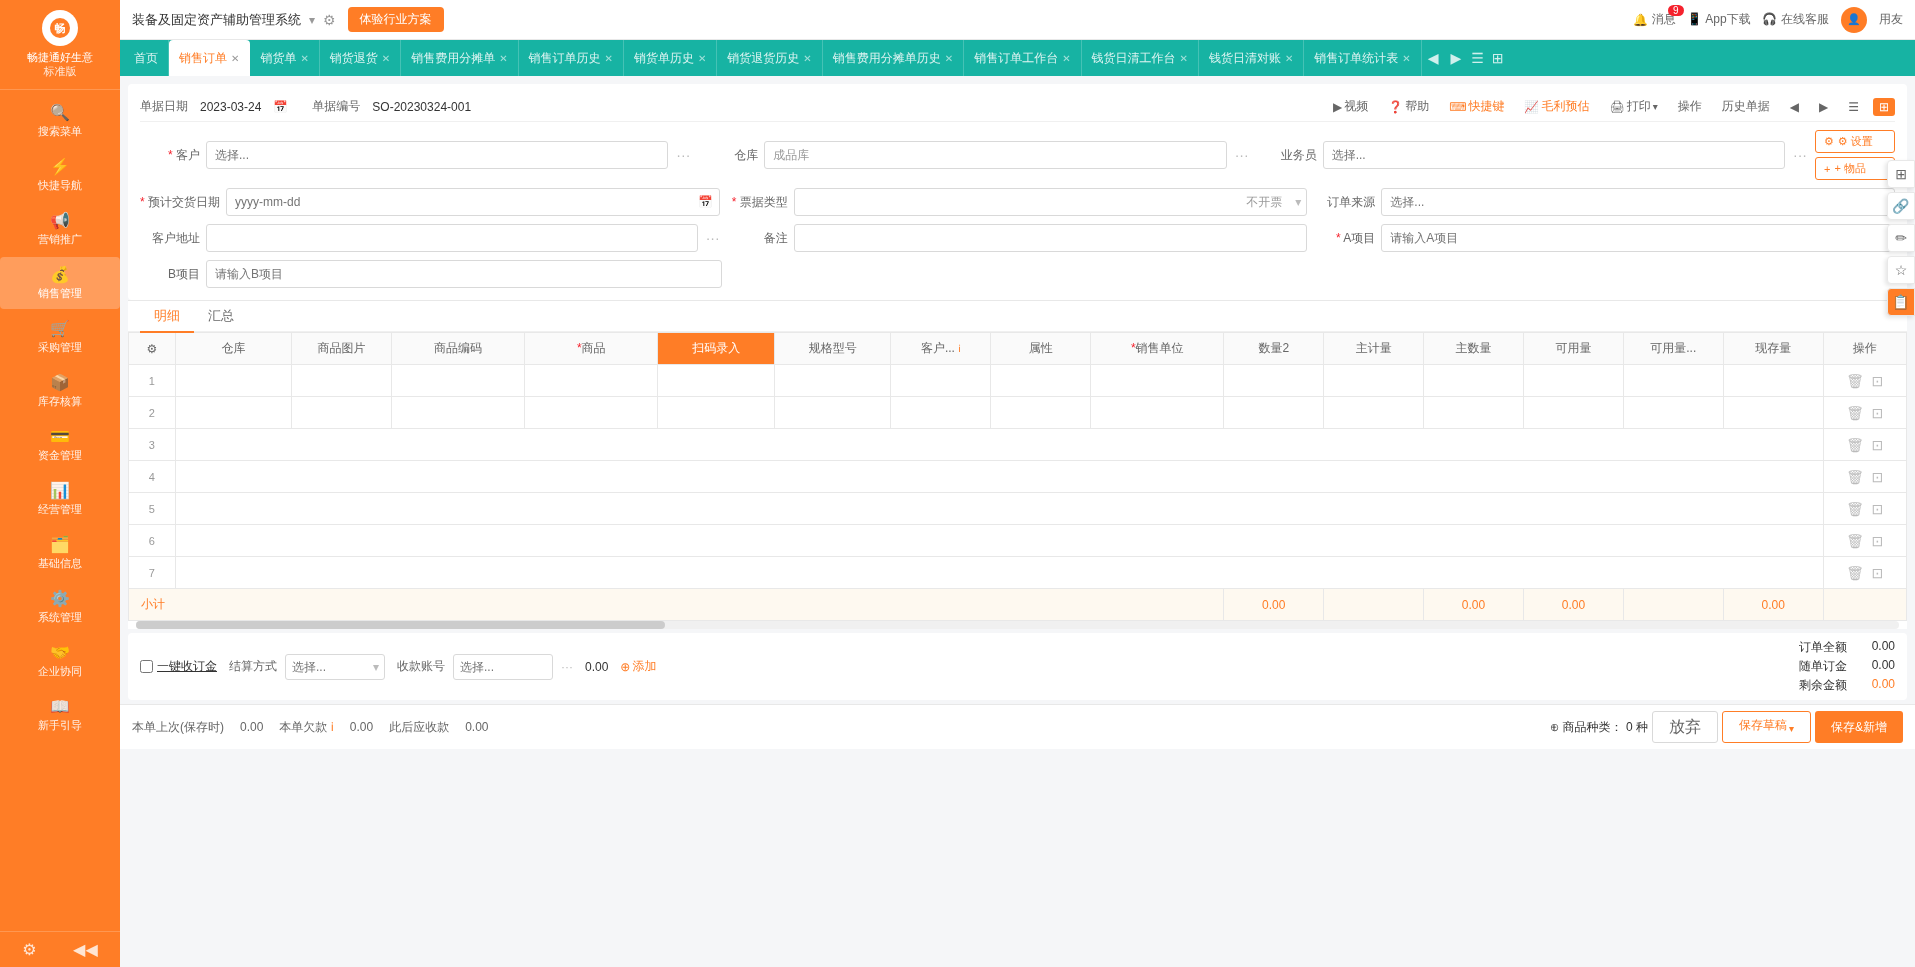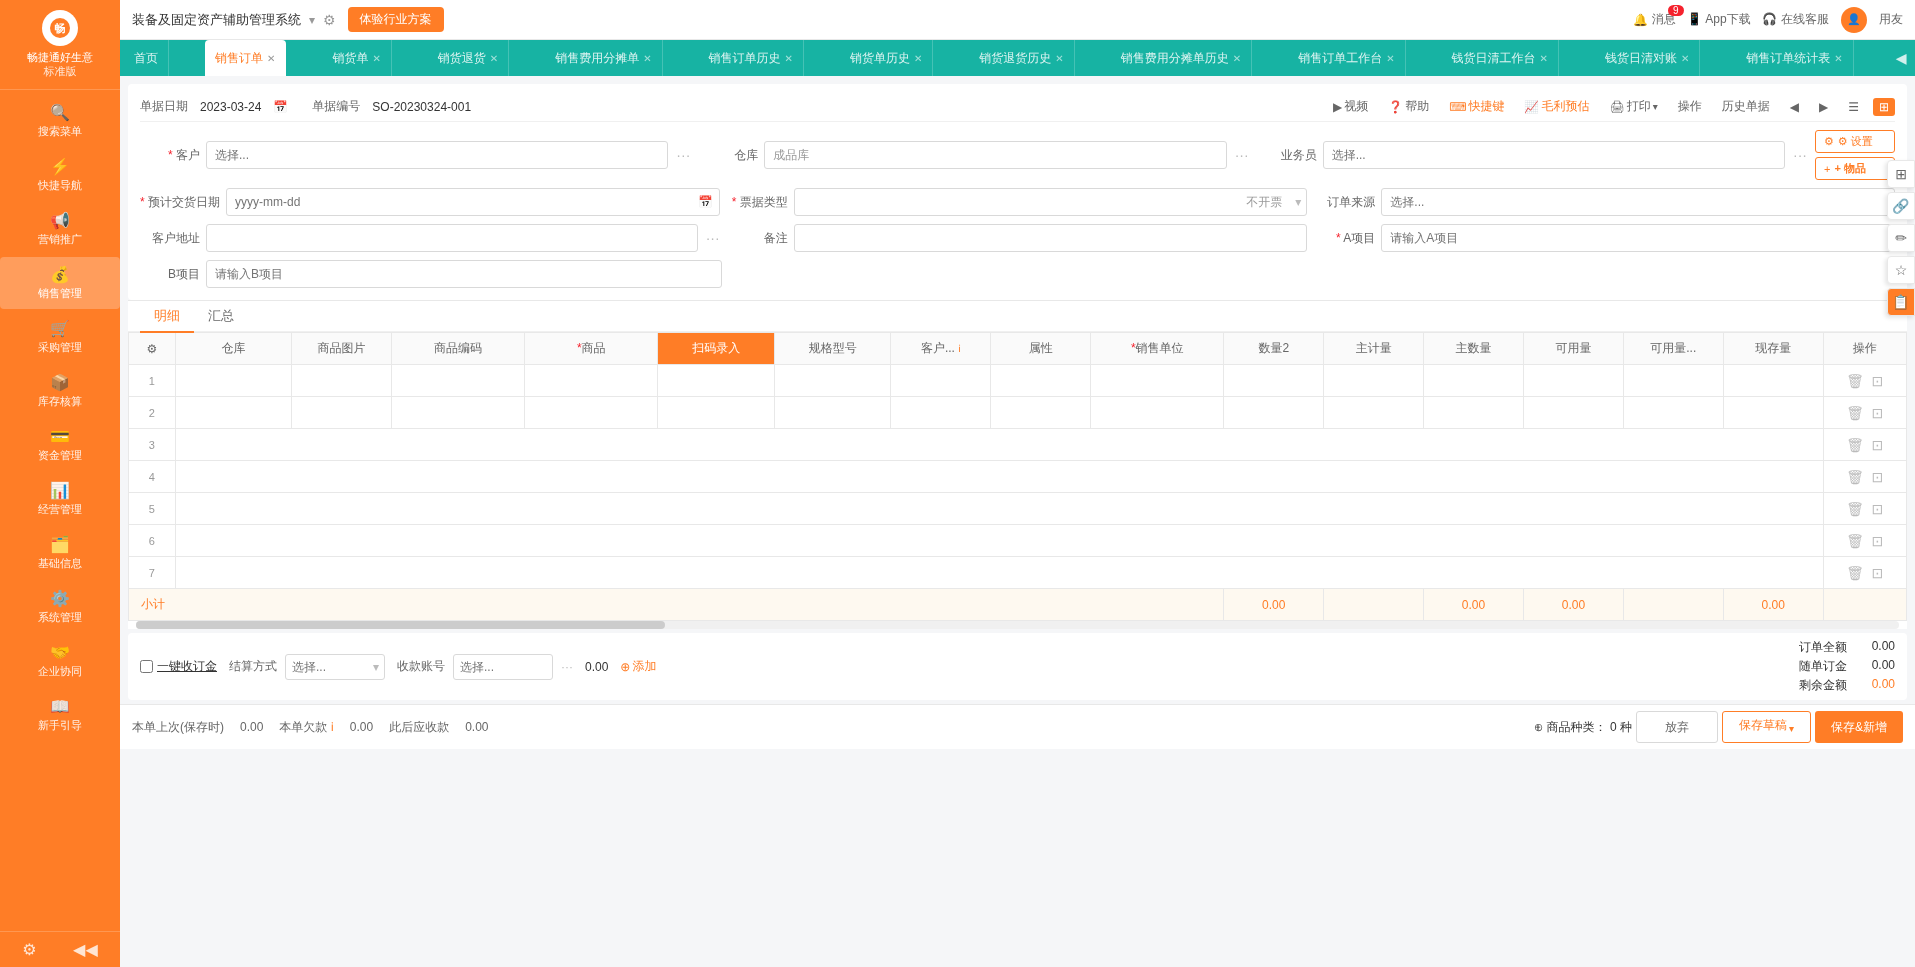--- a/index.html
+++ b/index.html
@@ -156,21 +156,20 @@
 
     
     .tabbar {
       background: #17b3a3;
       display: flex;
       align-items: center;
       height: 36px;
       padding: 0 4px;
       overflow-x: auto;
       flex-shrink: 0;
-      gap: 36px;
     }
     .tabbar::-webkit-scrollbar { display: none; }
     .tab-item {
       display: flex;
       align-items: center;
       padding: 0 10px;
       height: 36px;
       color: rgba(255,255,255,0.85);
       font-size: 12px;
       cursor: pointer;
@@ -422,26 +421,26 @@
       display: flex;
       gap: 8px;
     }
     .footer-summary-val {
       color: #333;
       min-width: 40px;
       text-align: right;
     }
     .btn-discard {
       height: 32px;
-      padding: 0 28px;
+      padding: 0 16px;
       border: 1px solid #d9d9d9;
       background: #fff;
       border-radius: 3px;
       cursor: pointer;
-      font-size: 12px;
+      font-size: 16px;
       color: #666;
     }
     .btn-save-draft {
       height: 32px;
       padding: 8px 16px;
       border: 1px solid #ff7d26;
       background: #fff;
       border-radius: 3px;
       cursor: pointer;
       font-size: 12px;
@@ -757,21 +756,21 @@
           </div>
           <span class="form-dots">···</span>
         </div>
         <div style="min-width:80px;display:flex;flex-direction:column;gap:4px;">
           <div class="form-settings-btn">
             <span>⚙</span>
             <span style="margin-left:2px;">⚙ 设置</span>
           </div>
           <div class="form-add-btn">
             <span>+</span>
-            <span style="margin-left:2px;font-weight:bold;">+ 物品</span>
+            <span style="margin-left:2px;">+ 物品</span>
           </div>
         </div>
       </div>
 
       <div class="form-row">
         <div class="form-field">
           <span class="form-label required">预计交货日期</span>
           <div class="form-input-wrapper">
             <input type="text" placeholder="yyyy-mm-dd" style="">
             <span class="form-input-icon">📅</span>

